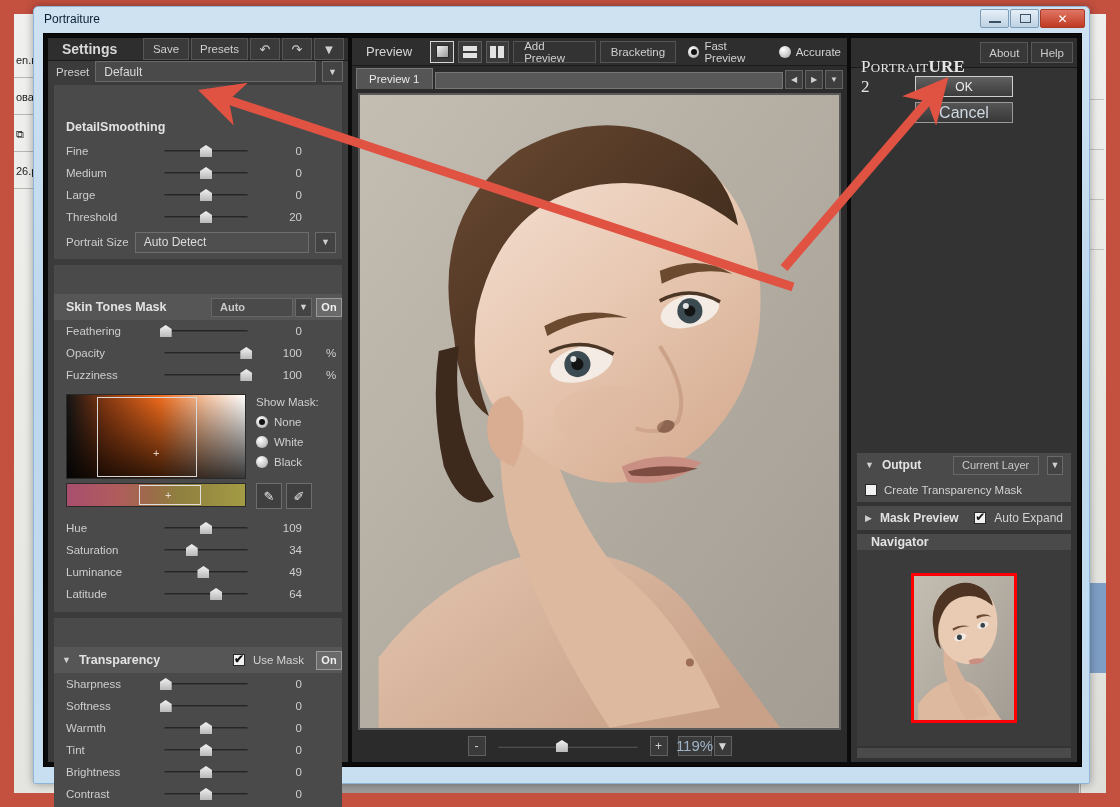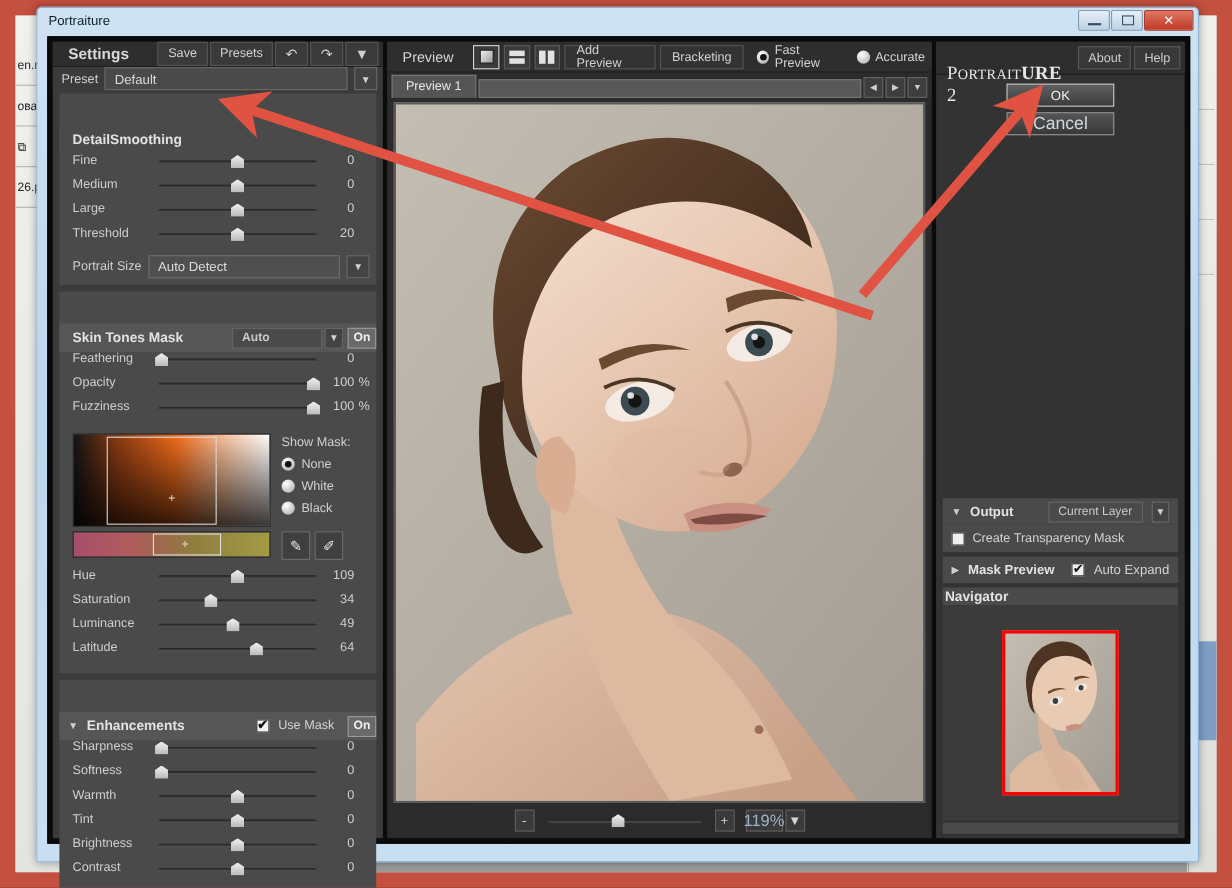--- a/index.html
+++ b/index.html
@@ -60,21 +60,21 @@
               background:#3b3b3b; }
   #preset-label{ font-size:11.5px; color:#cfcfcf; }
   #preset-combo{ flex:1; height:21px; background:#4a4a4a; border:1px solid #6a6a6a;
                  color:#d9d9d9; font-size:12px; display:flex; align-items:center; padding-left:8px;}
   .arrowbtn{ width:21px; height:21px; background:#434343; border:1px solid #6a6a6a;
              display:flex;align-items:center;justify-content:center;color:#d0d0d0;font-size:9px;}
   .group{ background:#4a4a4a; margin:3px 6px; padding-bottom:7px; }
   .grouphdr{ height:26px; display:flex; align-items:center; background:#4a4a4a;
              padding-left:12px; font-size:12.5px; font-weight:700; color:#e2e2e2;margin-top:29px; }
   .grouphdr.shaded{ background:#565656; }
-  .srow{ display:flex; height:22px; padding:0 6px 0 12px; }
+  .srow{ display:flex; align-items:center; height:22px; padding:0 6px 0 12px;gap:20px; }
   .slabel{ width:78px; font-size:11.5px; color:#cdcdcd; }
   .slider{ flex:1; position:relative; height:14px; }
   .strack{ position:absolute; left:0; right:0; top:6px; height:3px;
            background:linear-gradient(180deg,#1d1d1d,#555); border-radius:2px; }
   .sknob{ position:absolute; top:1px; width:12px; height:12px; margin-left:-6px;
           background:linear-gradient(180deg,#f2f2f2,#b9b9b9);
           clip-path:polygon(50% 0,100% 33%,100% 100%,0 100%,0 33%); }
   .sval{ width:34px; text-align:right; font-size:11.5px; color:#cfcfcf; }
   .spct{ width:14px; font-size:11.5px; color:#cfcfcf; padding-left:4px; }
   .comborow{ display:flex; align-items:center; height:24px; padding:4px 6px 0 12px; gap:6px;}
@@ -162,21 +162,21 @@
   #cancel-button{ width:98px;height:21px;background:linear-gradient(180deg,#555,#383838);
               border:1px solid #9a9a9a; color:#cfd8e2; font-size:16px;
               display:flex;align-items:center;justify-content:center;text-align:right;}
   #rspacer{ flex:1; }
   .rsect{ margin:0 6px 4px 6px; }
   .rhdr{ height:24px; background:#4a4a4a; display:flex;align-items:center;padding:0 8px;gap:8px;}
   .rhdr .tri{ font-size:9px; color:#cfcfcf; }
   .rhdr .ttl{ font-size:12px; font-weight:700; color:#e2e2e2; flex:1;}
   .rbody{ background:#4a4a4a; height:25px; display:flex;align-items:center;padding:0 8px;gap:7px;
           font-size:11.5px;color:#d2d2d2;}
-  #navhdr{ height:16px; background:#4a4a4a; display:flex;align-items:center;padding:0 2px;
+  #navhdr{ height:16px; background:#4a4a4a; display:flex;align-items:center;padding:0 14px;
            font-size:12.5px;font-weight:700;color:#e2e2e2;}
   #navbody{ background:#3b3b3b; height:196px; display:flex;align-items:center;justify-content:center;}
   #navthumb{ width:106px; height:150px; border:3px solid #ff0000; position:relative; overflow:hidden;
              background:#b8b2a8;}
   #navfoot{ height:10px; background:#4a4a4a; margin-top:2px;}
 
   
   #arrows{ position:absolute; left:0; top:0; width:1120px; height:807px; pointer-events:none; }
 </style>
 </head>
@@ -389,21 +389,21 @@
             <span class="sknob" style="left:62%"></span>
           </span>
           <span class="sval">64</span>
           <span class="spct"></span>
         </div>
       </div>
 
       <div class="group">
         <div class="grouphdr shaded" style="padding-left:8px;gap:8px">
           <span class="tri" style="font-size:9px;color:#d0d0d0">▼</span>
-          <span style="flex:1">Enhancements</span>
+          <span style="flex:1">Transparency</span>
           <span class="chk on"></span>
           <span style="font-size:11.5px;font-weight:400;color:#d2d2d2">Use Mask</span>
           <span class="onbtn">On</span>
         </div>
 
         <div class="srow">
           <span class="slabel">Sharpness</span>
           <span class="slider">
             <span class="strack"></span>
             <span class="sknob" style="left:2%"></span>

